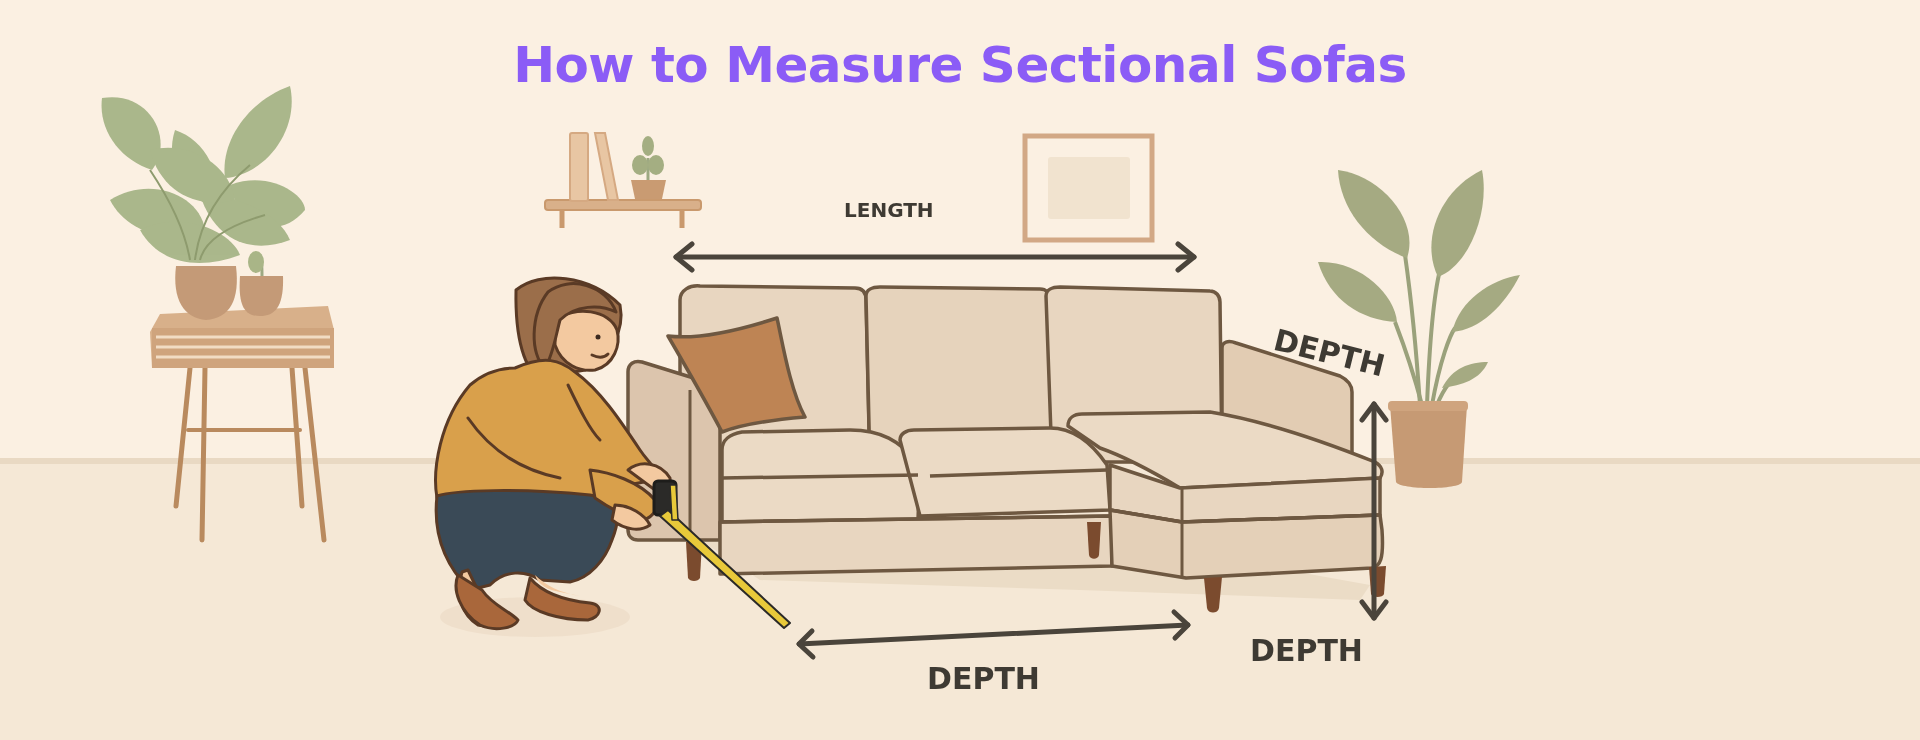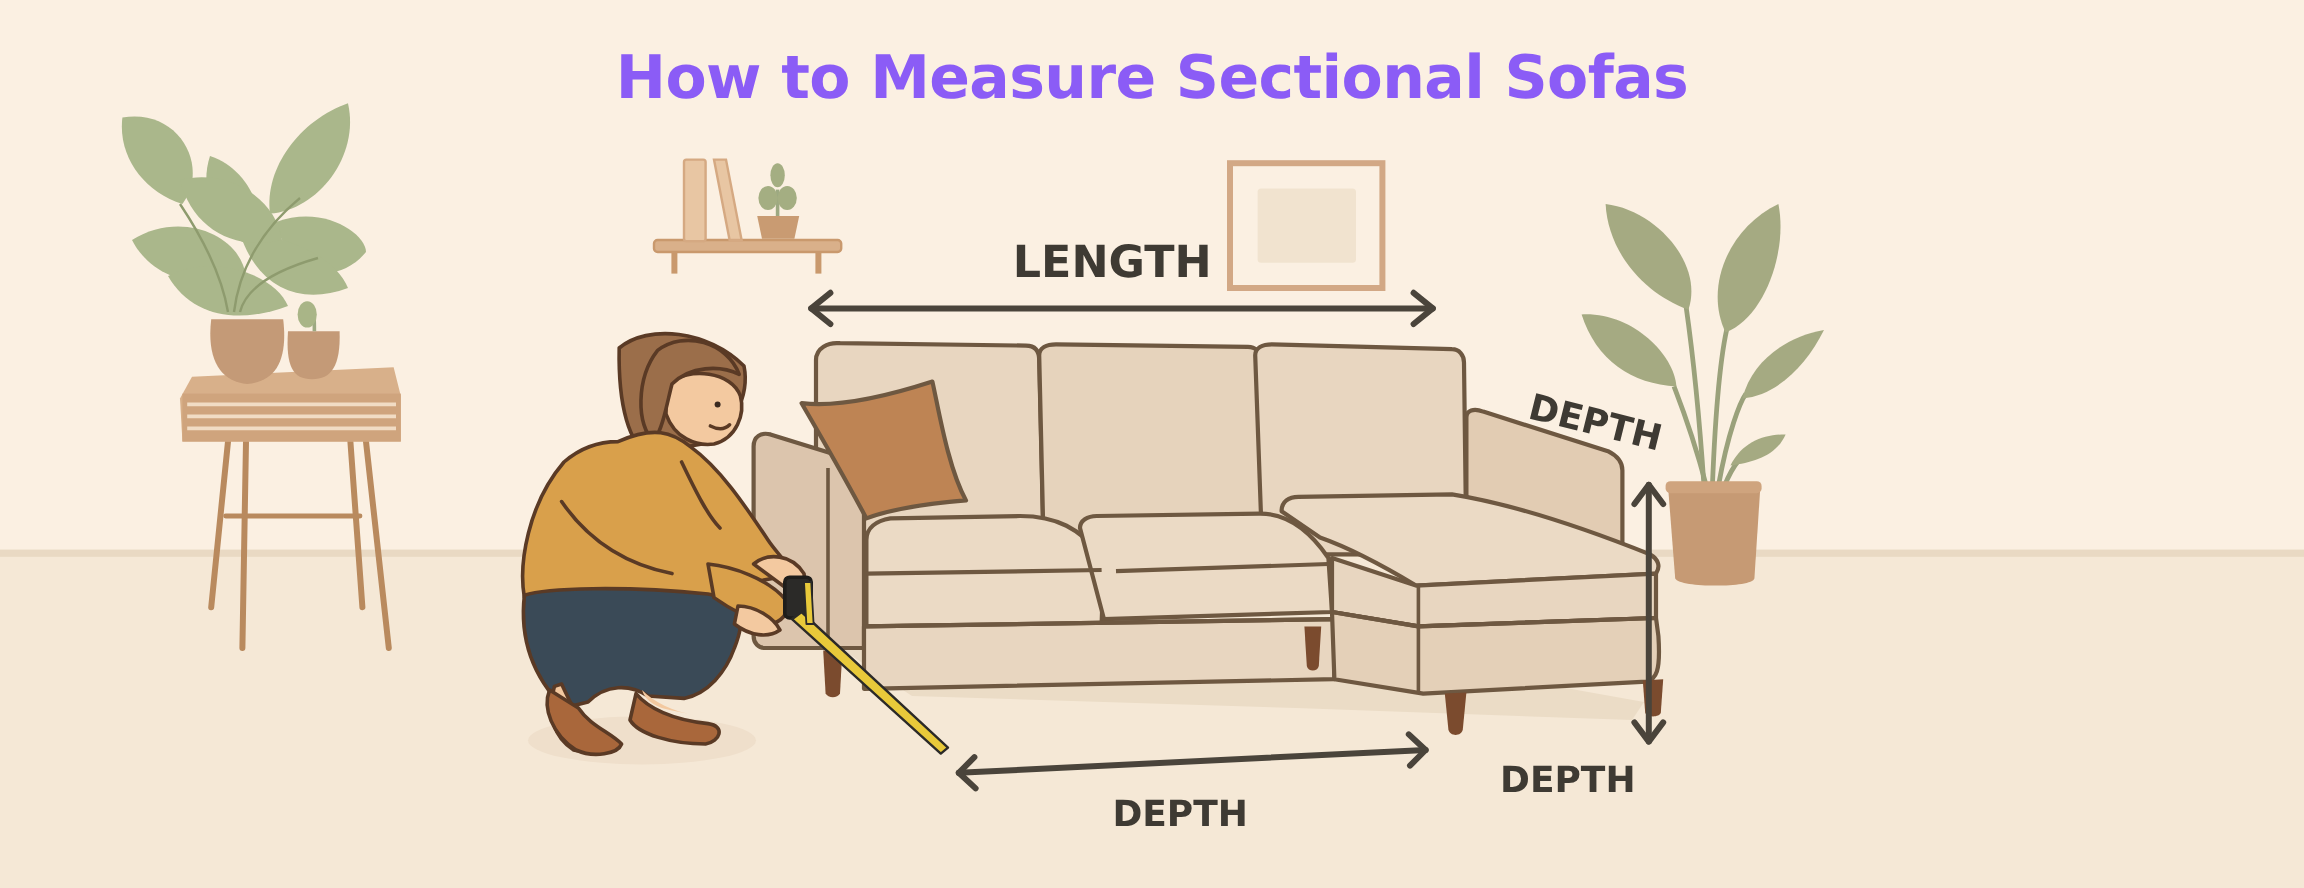--- a/index.html
+++ b/index.html
@@ -1,21 +1,21 @@
 <!DOCTYPE html>
 <html><head>
 <meta charset="utf-8">
 <style>
   html, body { margin:0; padding:0; }
   body { width:1920px; height:740px; overflow:hidden; background:#FBF0E2; font-family:"Liberation Sans", "DejaVu Sans", sans-serif; }
   #scene { position:relative; width:1920px; height:740px; }
   #scene svg { position:absolute; left:0; top:0; }
   .lbl { position:absolute; color:#3E3A33; font-family:"DejaVu Sans", "Liberation Sans", sans-serif; font-weight:bold; white-space:nowrap; line-height:1; }
   #title { left:0; width:1920px; top:40px; text-align:center; font-size:50px; letter-spacing:-0.5px; color:#8b5cf6; }
-  #lbl-length { left:844px; top:200px; font-size:37px; }
+  #lbl-length { left:844px; top:200px; font-size:20px; }
   #lbl-depth-side { left:1278px; top:325px; font-size:30px; transform:rotate(14deg); transform-origin:left top; }
   #lbl-height { left:1250px; top:636px; font-size:30px; }
   #lbl-depth-bottom { left:927px; top:664px; font-size:30px; }
 </style>
 </head>
 <body>
 
 <div id="scene">
 <svg width="1920" height="740" viewBox="0 0 1920 740" xmlns="http://www.w3.org/2000/svg">
 

